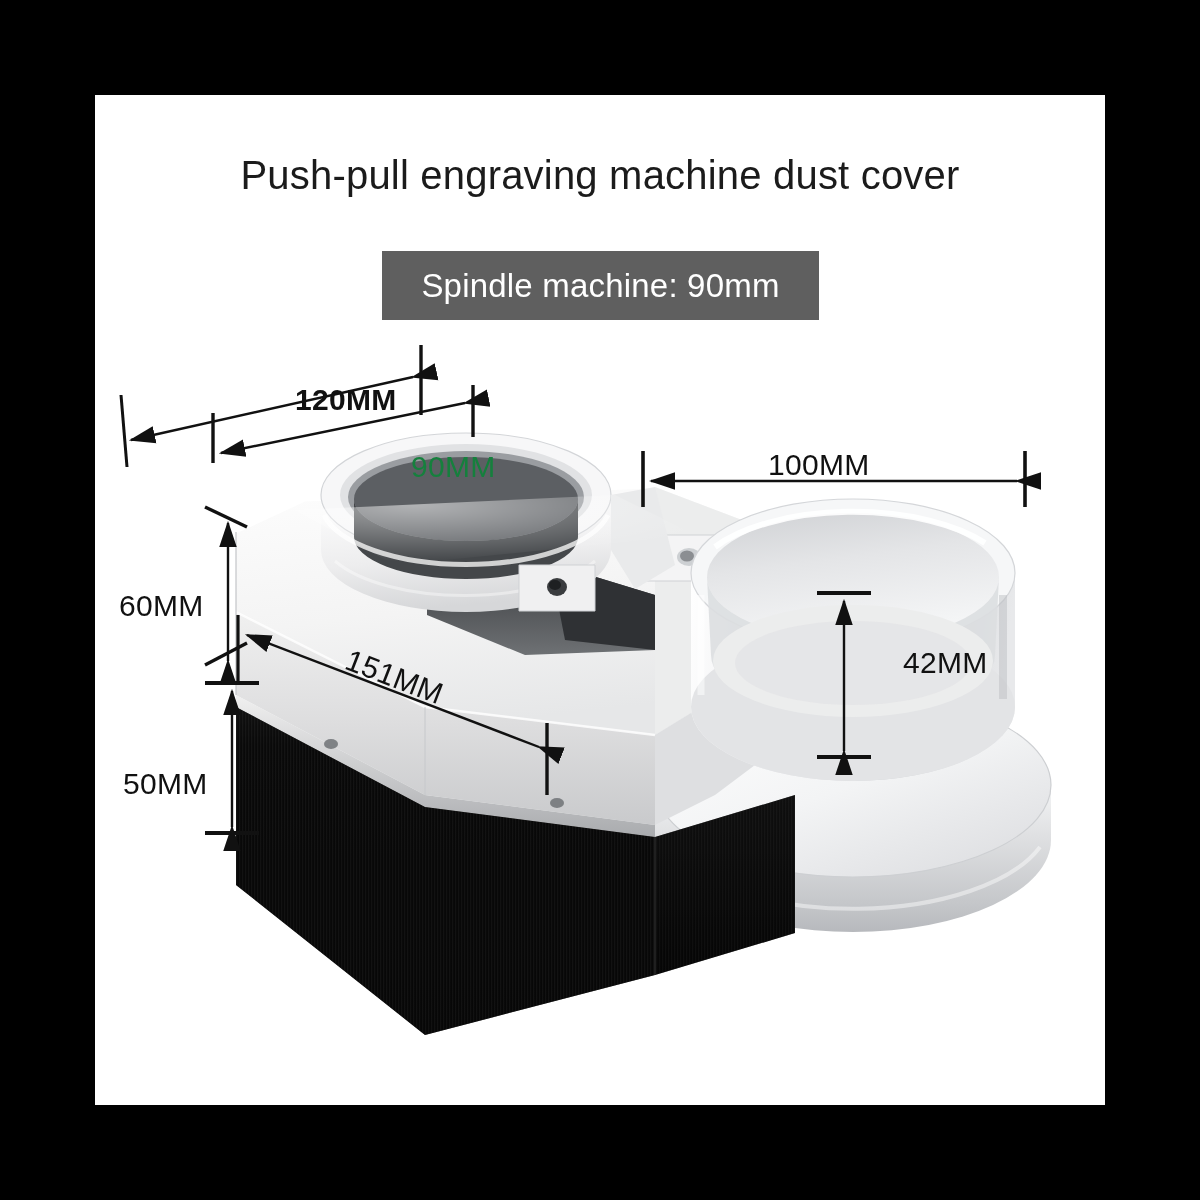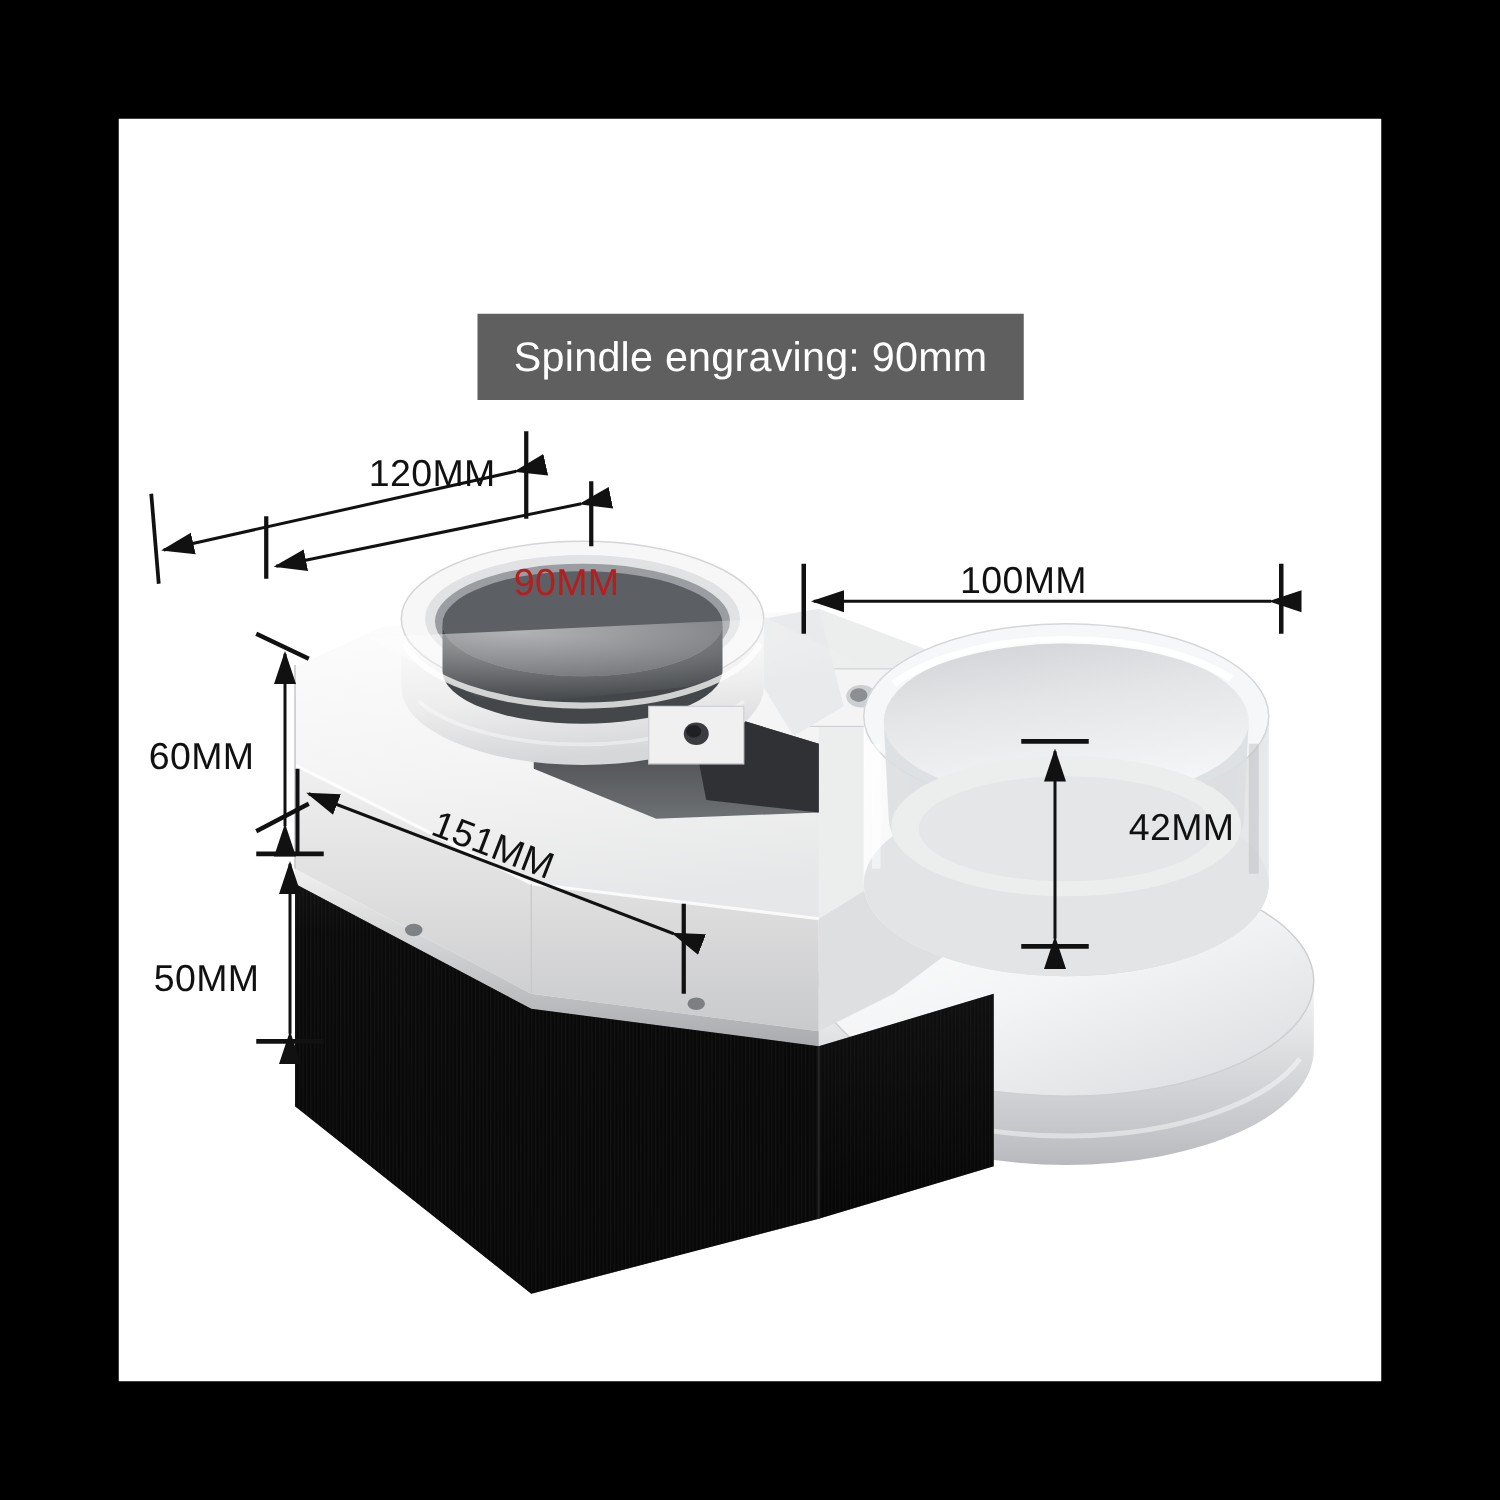--- a/index.html
+++ b/index.html
@@ -78,42 +78,43 @@
     pointer-events: none;
   }
   .dimlabel {
     position: absolute;
     font-size: 30px;
     font-weight: 400;
     color: #111111;
     white-space: nowrap;
     letter-spacing: 0.3px;
   }
-  #lbl-120 { left: 200px; top: 268px; }
-  #lbl-90  { left: 316px; top: 355px; color: #b91c1c; }
+  #lbl-120 { left: 200px; top: 288px; font-weight: bold; }
+  #lbl-90  { left: 316px; top: 355px; color: #15803d; }
   #lbl-100 { left: 673px; top: 353px; }
   #lbl-60  { left: 24px;  top: 477px; margin-top: 17px; }
   #lbl-50  { left: 28px;  top: 636px; margin-top: 36px; }
   #lbl-42  { left: 808px; top: 551px; }
   #lbl-151 {
     left: 258px;
     top: 548px;
     transform: rotate(21deg);
     transform-origin: left top;
   }
 </style>
 </head>
 <body>
 
 <div id="page">
   <div id="canvas">
 
+    <div id="title">Push-pull engraving machine dust cover</div>
 
     <div id="badge">
-      <span id="badge-text">Spindle engraving: 90mm</span>
+      <span id="badge-text">Spindle machine: 90mm</span>
     </div>
 
     <svg id="product" viewBox="0 0 1010 1010">
       <defs>
         <linearGradient id="gBodyTop" x1="0" y1="0" x2="0.25" y2="1">
           <stop offset="0" stop-color="#fdfdfd"></stop>
           <stop offset="0.55" stop-color="#f4f4f4"></stop>
           <stop offset="1" stop-color="#e6e7e8"></stop>
         </linearGradient>
         <linearGradient id="gBodyFront" x1="0" y1="0" x2="0" y2="1">

